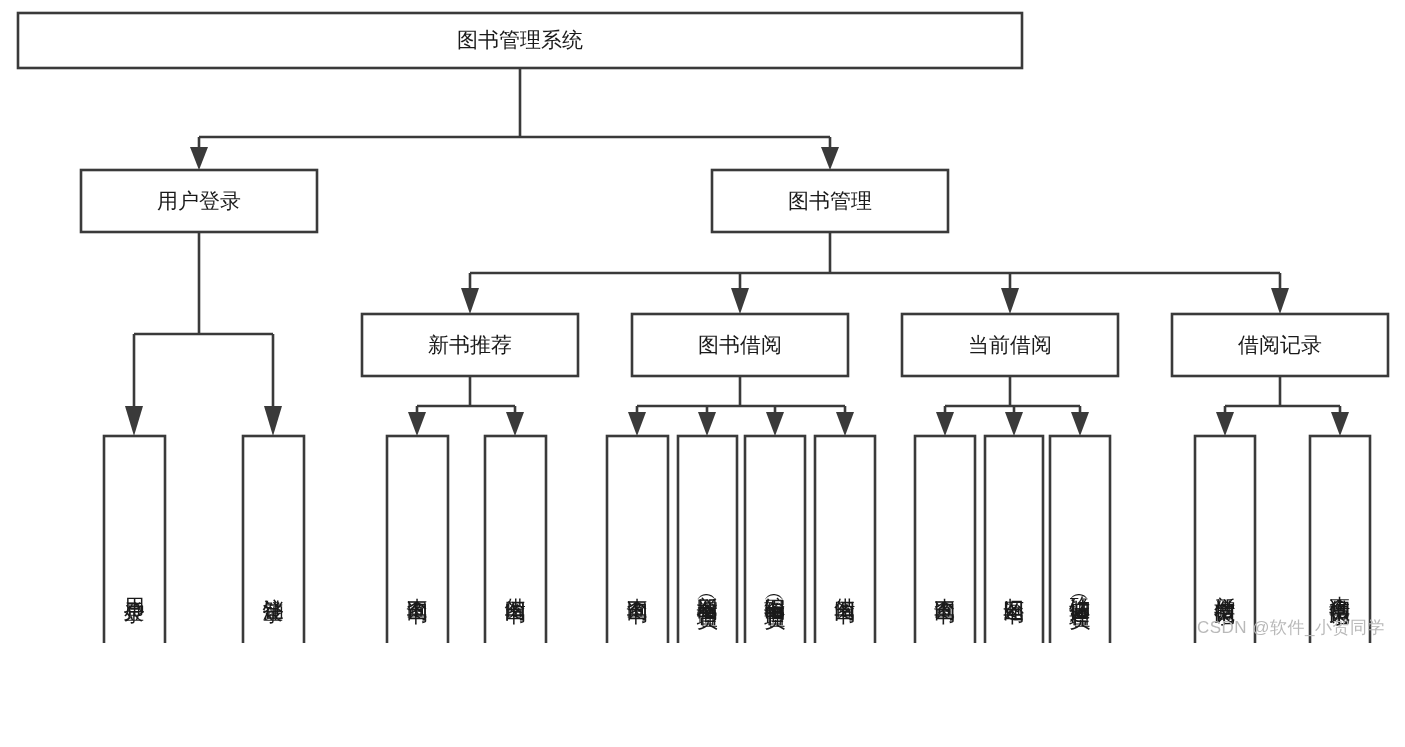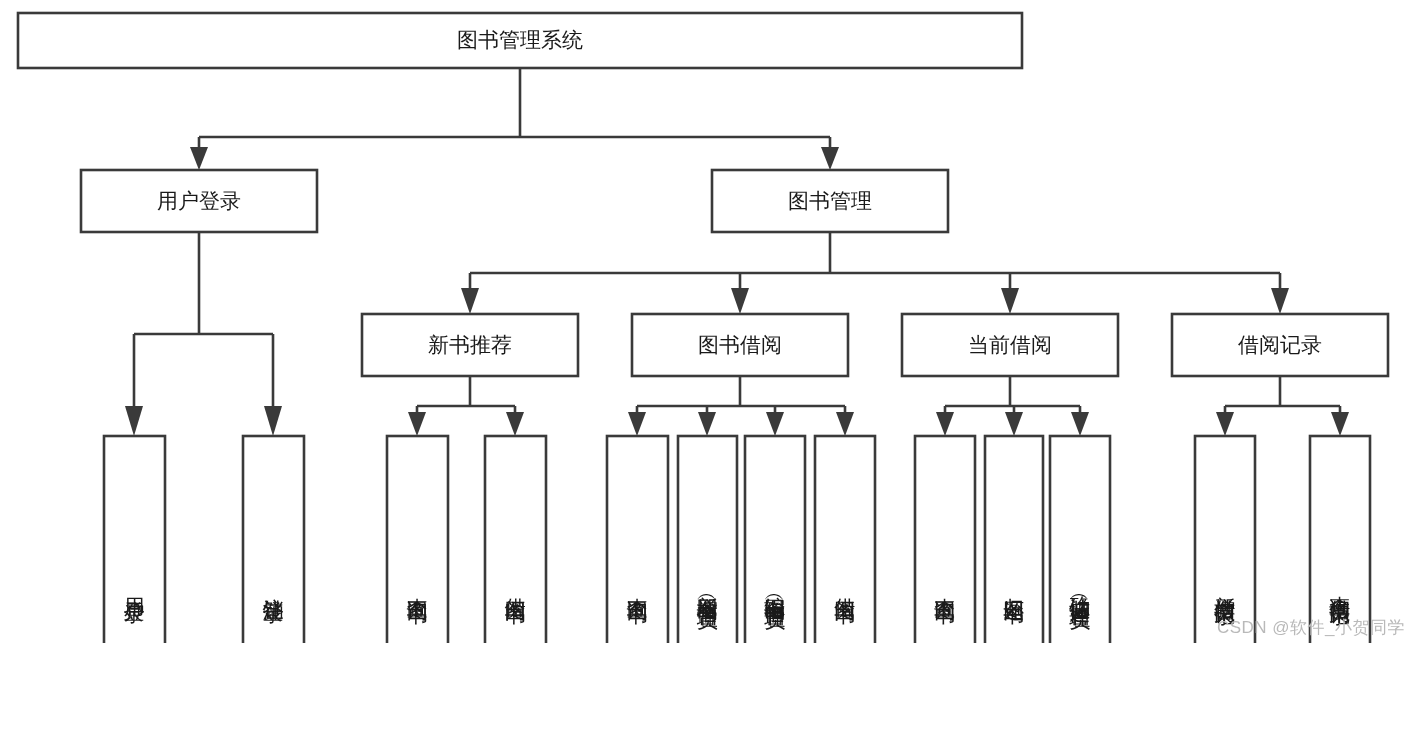--- a/index.html
+++ b/index.html
@@ -42,21 +42,21 @@
     stroke-width: 2.6;
     fill: none;
     stroke-linecap: butt;
   }
   .arrow-head {
     fill: #3a3a3a;
     stroke: none;
   }
   .watermark {
     position: absolute;
-    right: 0;
+    right: 20px;
     bottom: 4px;
     font-family: "Liberation Sans", "DejaVu Sans", sans-serif;
     font-size: 17px;
     color: #b9b9b9;
     letter-spacing: 0.5px;
     white-space: nowrap;
     user-select: none;
   }
 </style>
 </head>

